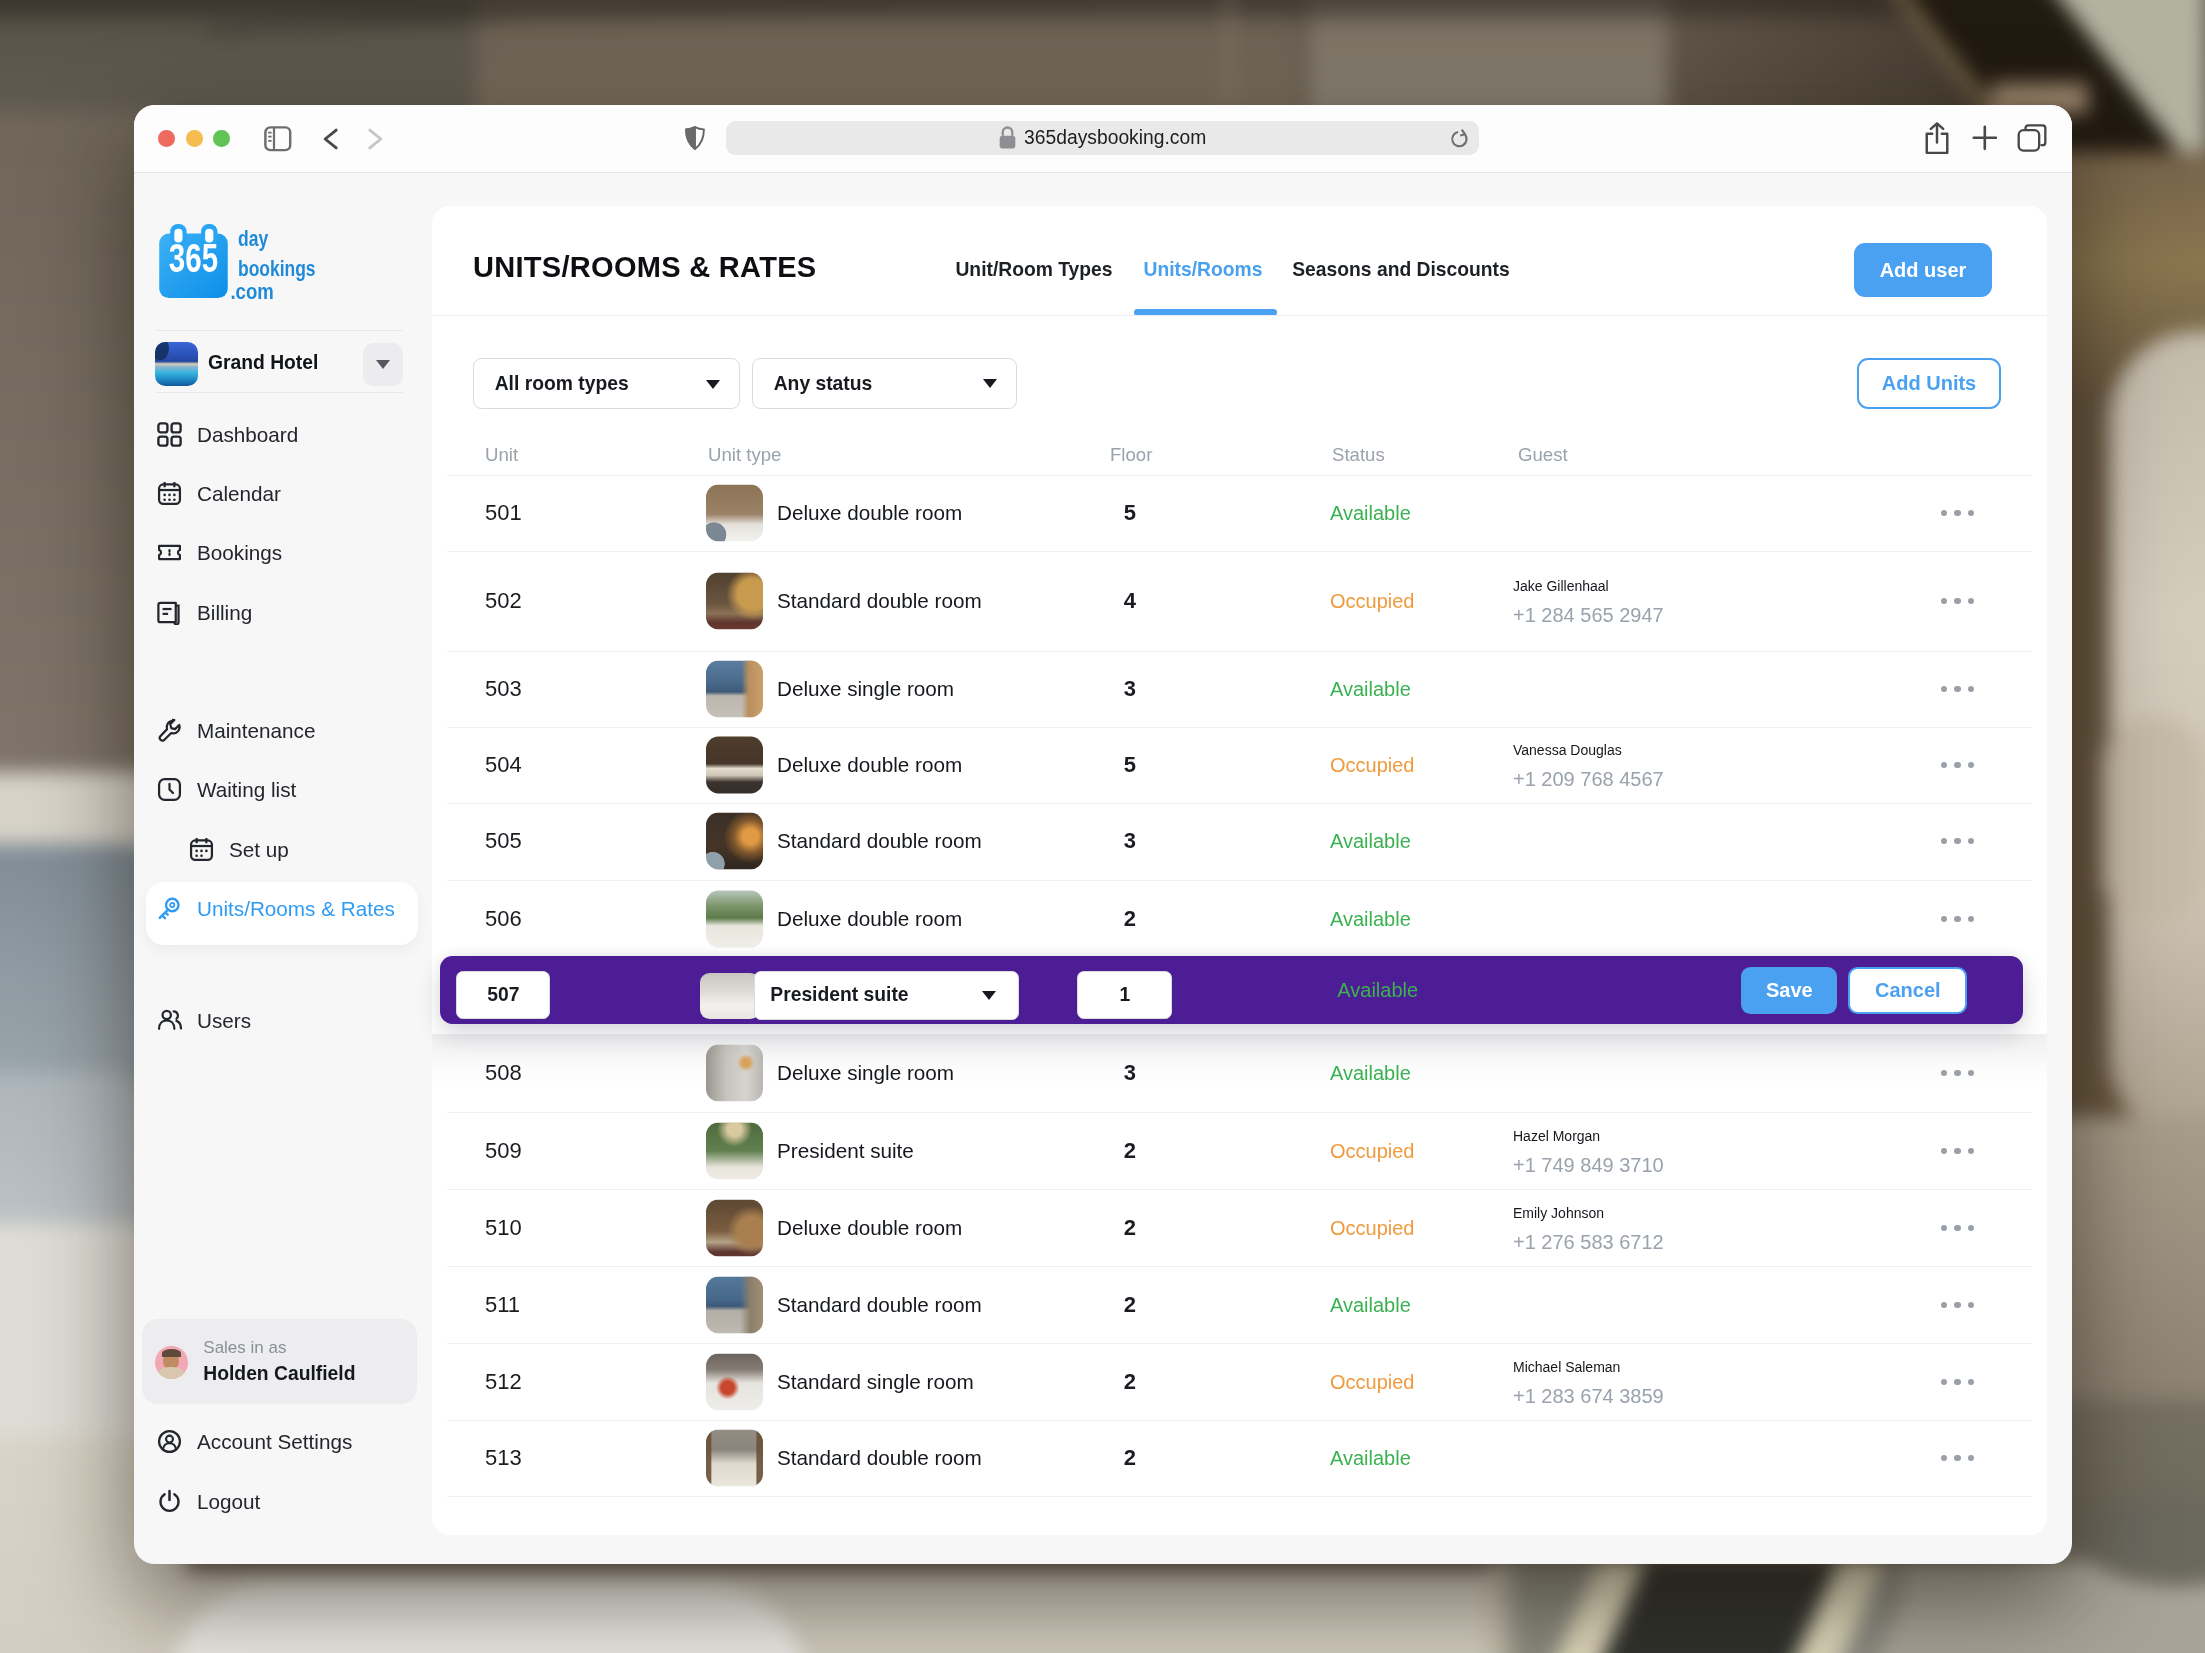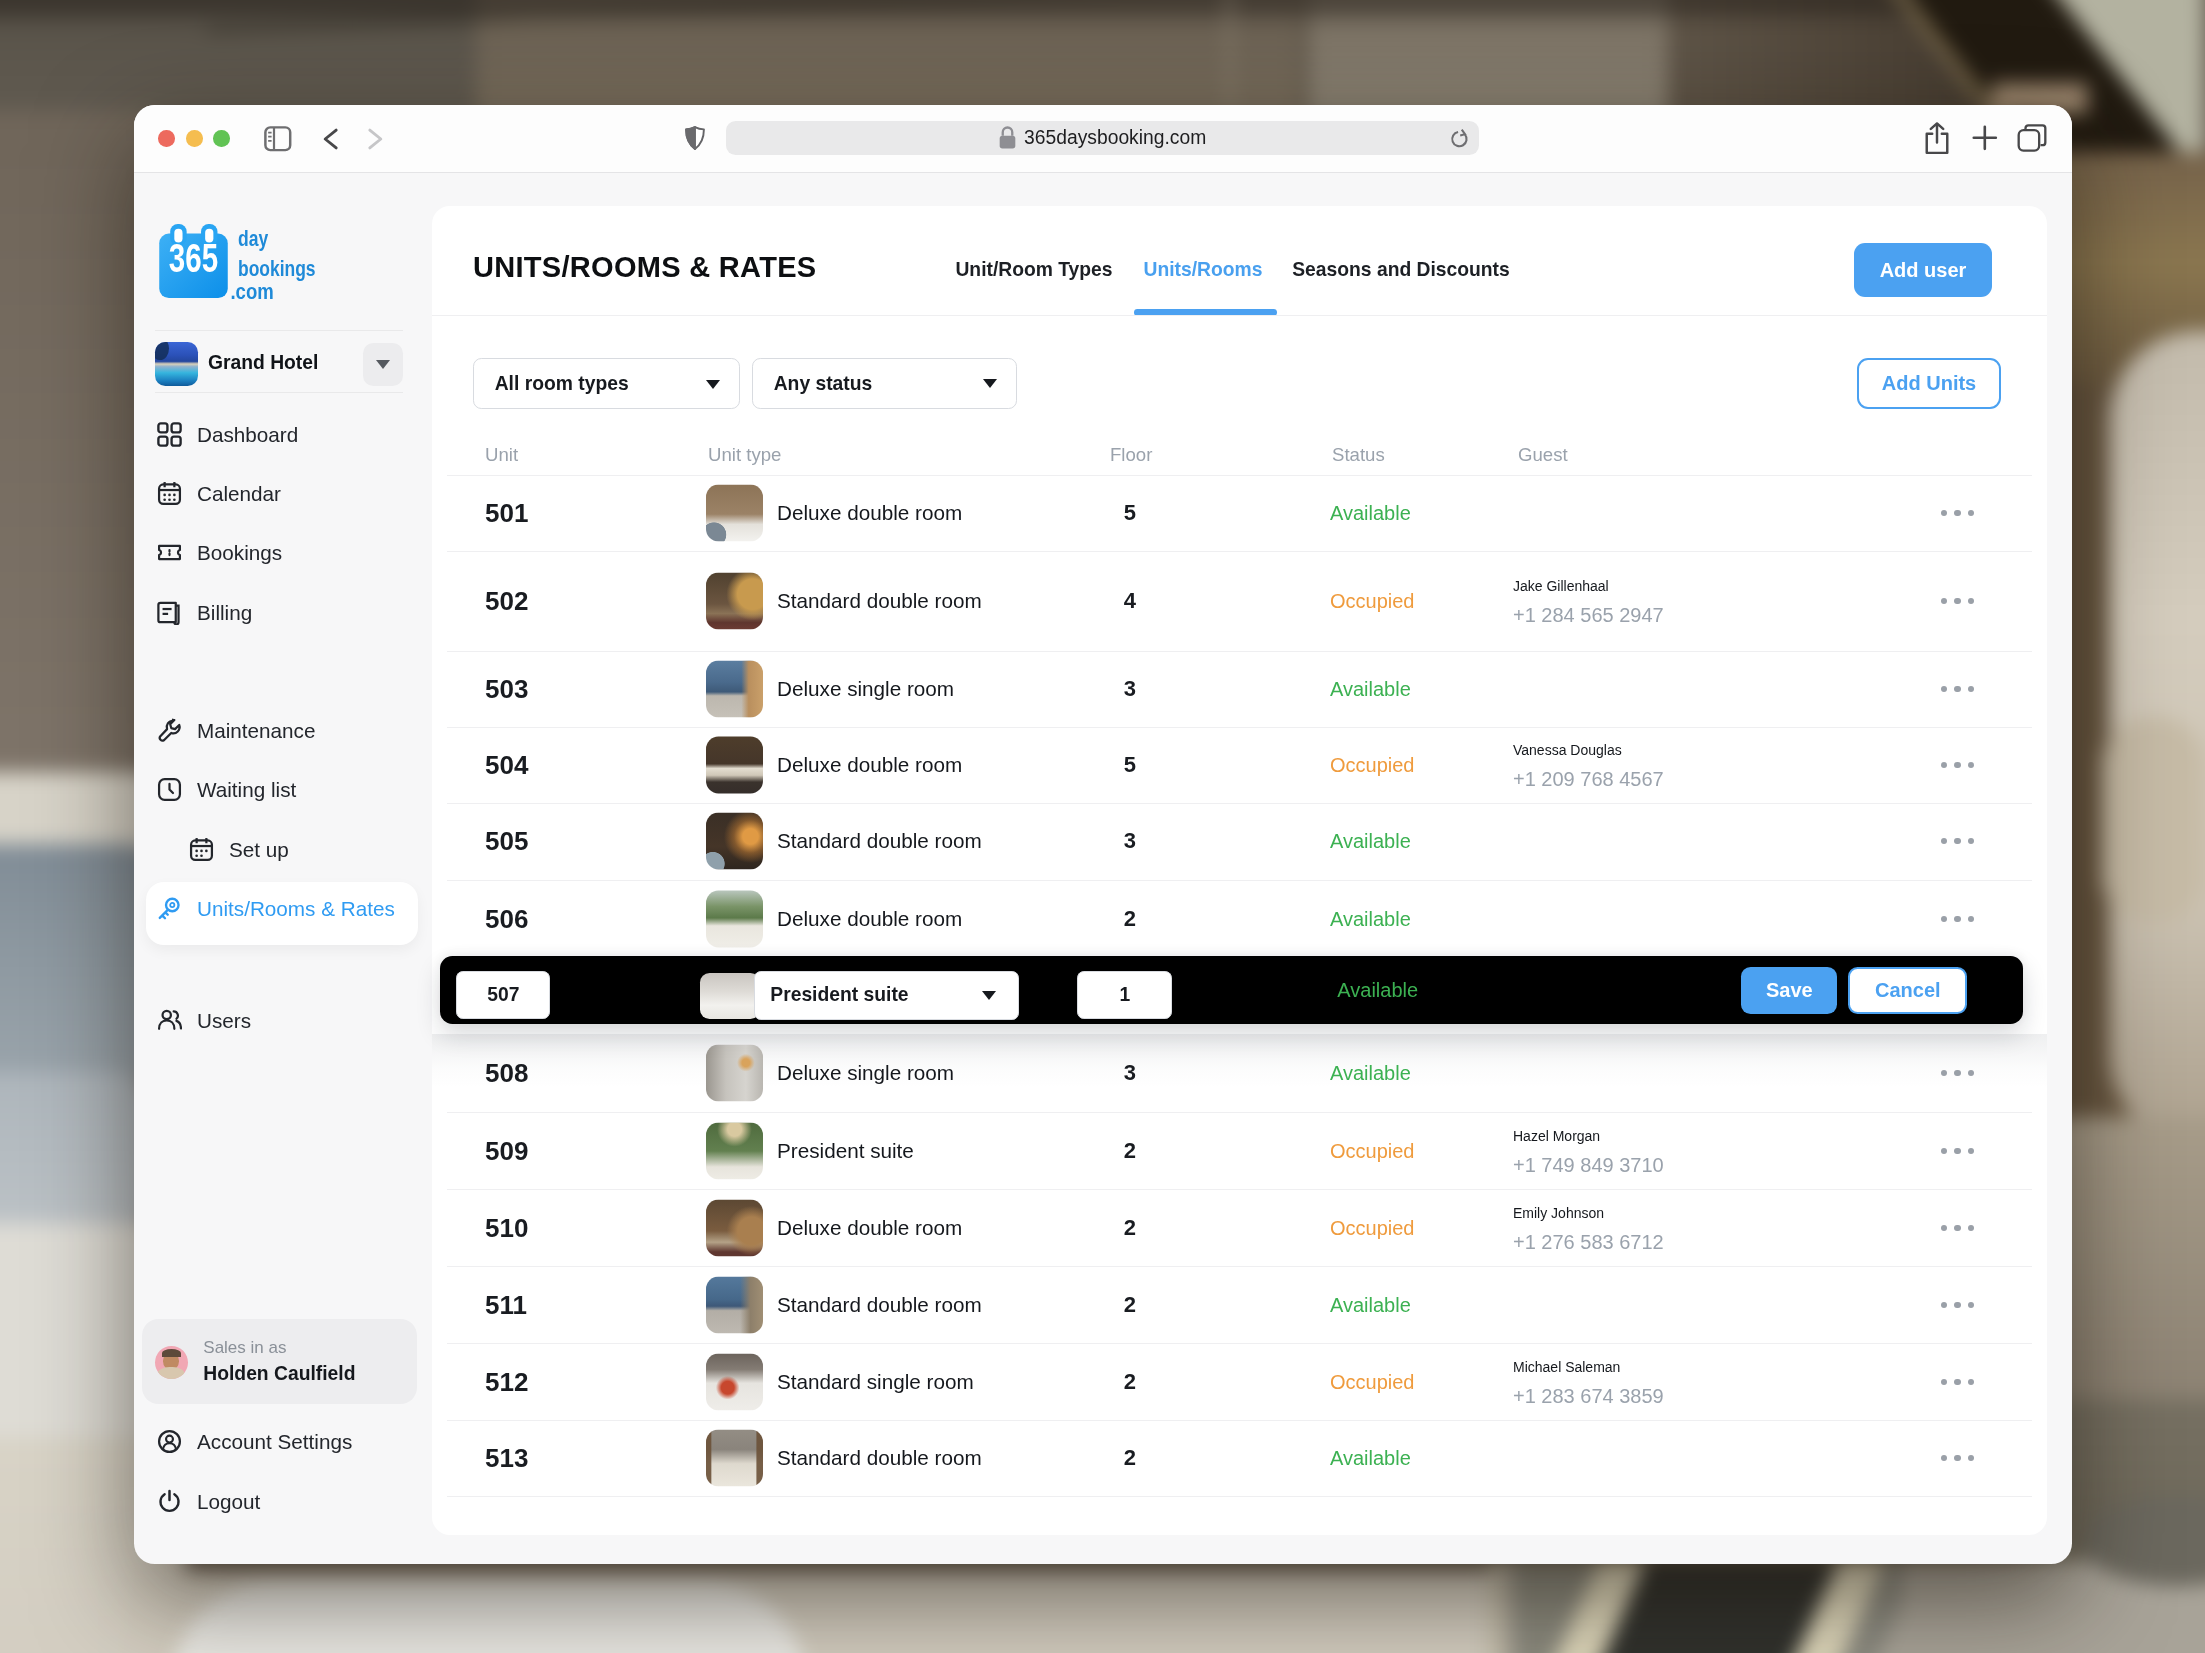--- a/index.html
+++ b/index.html
@@ -34,21 +34,21 @@
           box-shadow:0 5.5px 13.8px rgba(0,0,0,.05); }
 
   
   #card { position:absolute; left:298px; top:101px; width:1615px; height:1329px; background:#ffffff;
           border-radius:18px; }
   .tab { position:absolute; top:41px; height:45px; display:flex; align-items:center; font-size:19.3px; font-weight:600; color:#1d2025; white-space:nowrap; transform:translateX(-50%); }
   .hdr  { position:absolute; top:238px; font-size:18.6px; color:#9aa2ac; }
   .rdiv { position:absolute; left:15px; width:1585px; height:1.4px; background:#efeff1; }
 
   .row { position:absolute; left:0; width:1615px; }
-  .num  { position:absolute; left:53px; top:50%; transform:translateY(-50%); font-size:26px; font-weight:700; color:#191c21; }
+  .num  { position:absolute; left:53px; top:50%; transform:translateY(-50%); font-size:22px; font-weight:400; color:#191c21; }
   .thumb{ position:absolute; left:274px; top:50%; transform:translateY(-50%); width:57px; height:57px; border-radius:12.4px; }
   .typ  { position:absolute; left:345px; top:50%; transform:translateY(-50%); font-size:20.7px; font-weight:500; color:#15181d; }
   .flr  { position:absolute; left:684px; top:50%; transform:translateY(-50%); width:27.6px; text-align:center; font-size:22px; font-weight:600; color:#191c21; }
   .sta  { position:absolute; left:898px; top:50%; transform:translateY(-50%); font-size:20px; font-weight:500; }
   .av { color:#3cb152; } .oc { color:#ef9b3d; }
   .guest{ position:absolute; left:1081px; top:50%; transform:translateY(-50%); }
   .gn { font-size:14px; font-weight:500; color:#15181d; line-height:29px; }
   .gp { font-size:20px; color:#9aa2ac; line-height:29px; }
   .dots{ position:absolute; left:1509px; top:50%; transform:translateY(-50%); width:33px; display:flex; justify-content:space-between; }
   .dots i { width:6.2px; height:6.2px; border-radius:50%; background:#9aa0a8; }
@@ -426,21 +426,21 @@
         <div class="typ">Deluxe double room</div>
       <div class="flr">2</div>
         <div class="sta av">Available</div>
       <div class="dots">
           <i></i>
           <i></i>
           <i></i>
         </div>
     </div>
 
-    <div class="abs" style="left:8.3px;top:750px;width:1583px;height:68px;border-radius:12.4px;background:#000000;box-shadow:0 11px 25px rgba(16,24,40,.16),0 -2.8px 9.6px rgba(16,24,40,.05);z-index:5;">
+    <div class="abs" style="left:8.3px;top:750px;width:1583px;height:68px;border-radius:12.4px;background:#4c1d95;box-shadow:0 11px 25px rgba(16,24,40,.16),0 -2.8px 9.6px rgba(16,24,40,.05);z-index:5;">
       <div class="selbox" style="position:absolute;left:16px;top:14.5px;width:94px;height:48px;border-radius:6.9px;justify-content:center;font-weight:600;">507</div>
       <div class="thumb t507" style="left:260px;top:16.5px;transform:none;width:60px;height:46px;border-radius:9.6px;"></div>
       <div class="selbox" style="position:absolute;left:314px;top:14.5px;width:265px;height:49px;border-radius:6.9px;padding-left:15px;">President suite<div class="caret" style="position:absolute;right:22px;top:19.3px;"></div></div>
       <div class="selbox" style="position:absolute;left:637px;top:14.5px;width:95px;height:48px;border-radius:6.9px;justify-content:center;padding-left:0;">1</div>
       <div class="sta av" style="left:897px;">Available</div>
       <div class="btn-blue" style="position:absolute;left:1301px;top:11px;width:96px;height:47px;border-radius:9.6px;">Save</div>
       <div class="btn-line" style="position:absolute;left:1408px;top:11px;width:119px;height:47px;border-radius:9.6px;">Cancel</div>
     </div>
 
     <div class="row" style="top:828px;height:77px;background:linear-gradient(180deg,rgba(90,98,108,.10) 0%,rgba(90,98,108,.02) 45%,rgba(90,98,108,0) 70%);">

